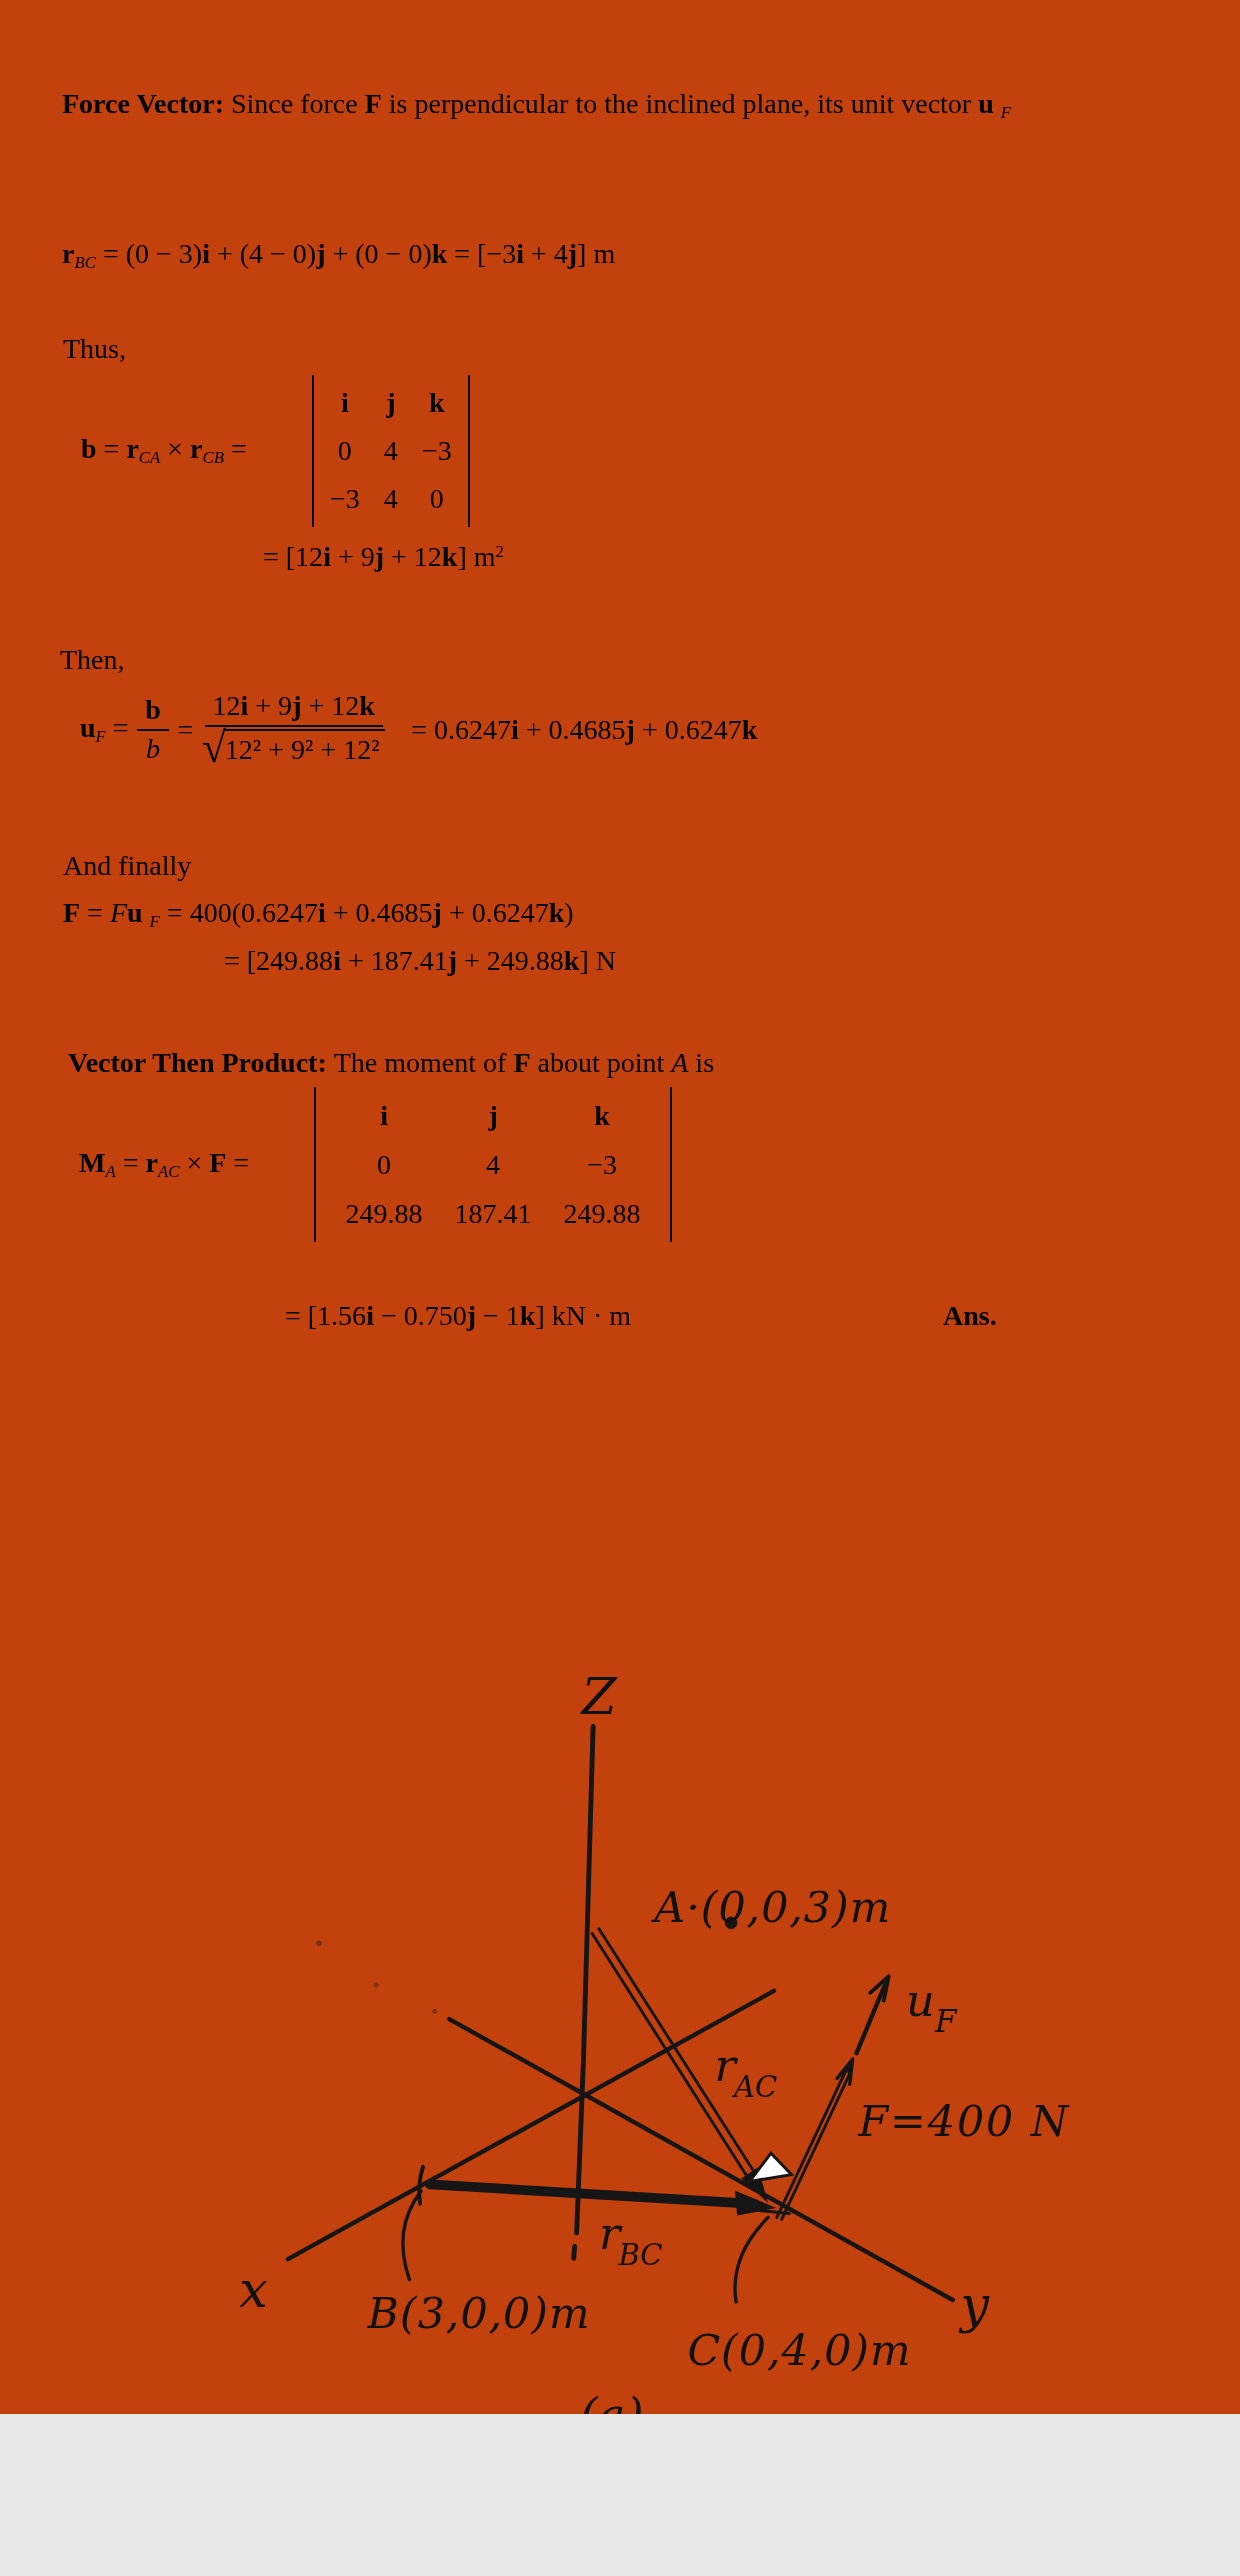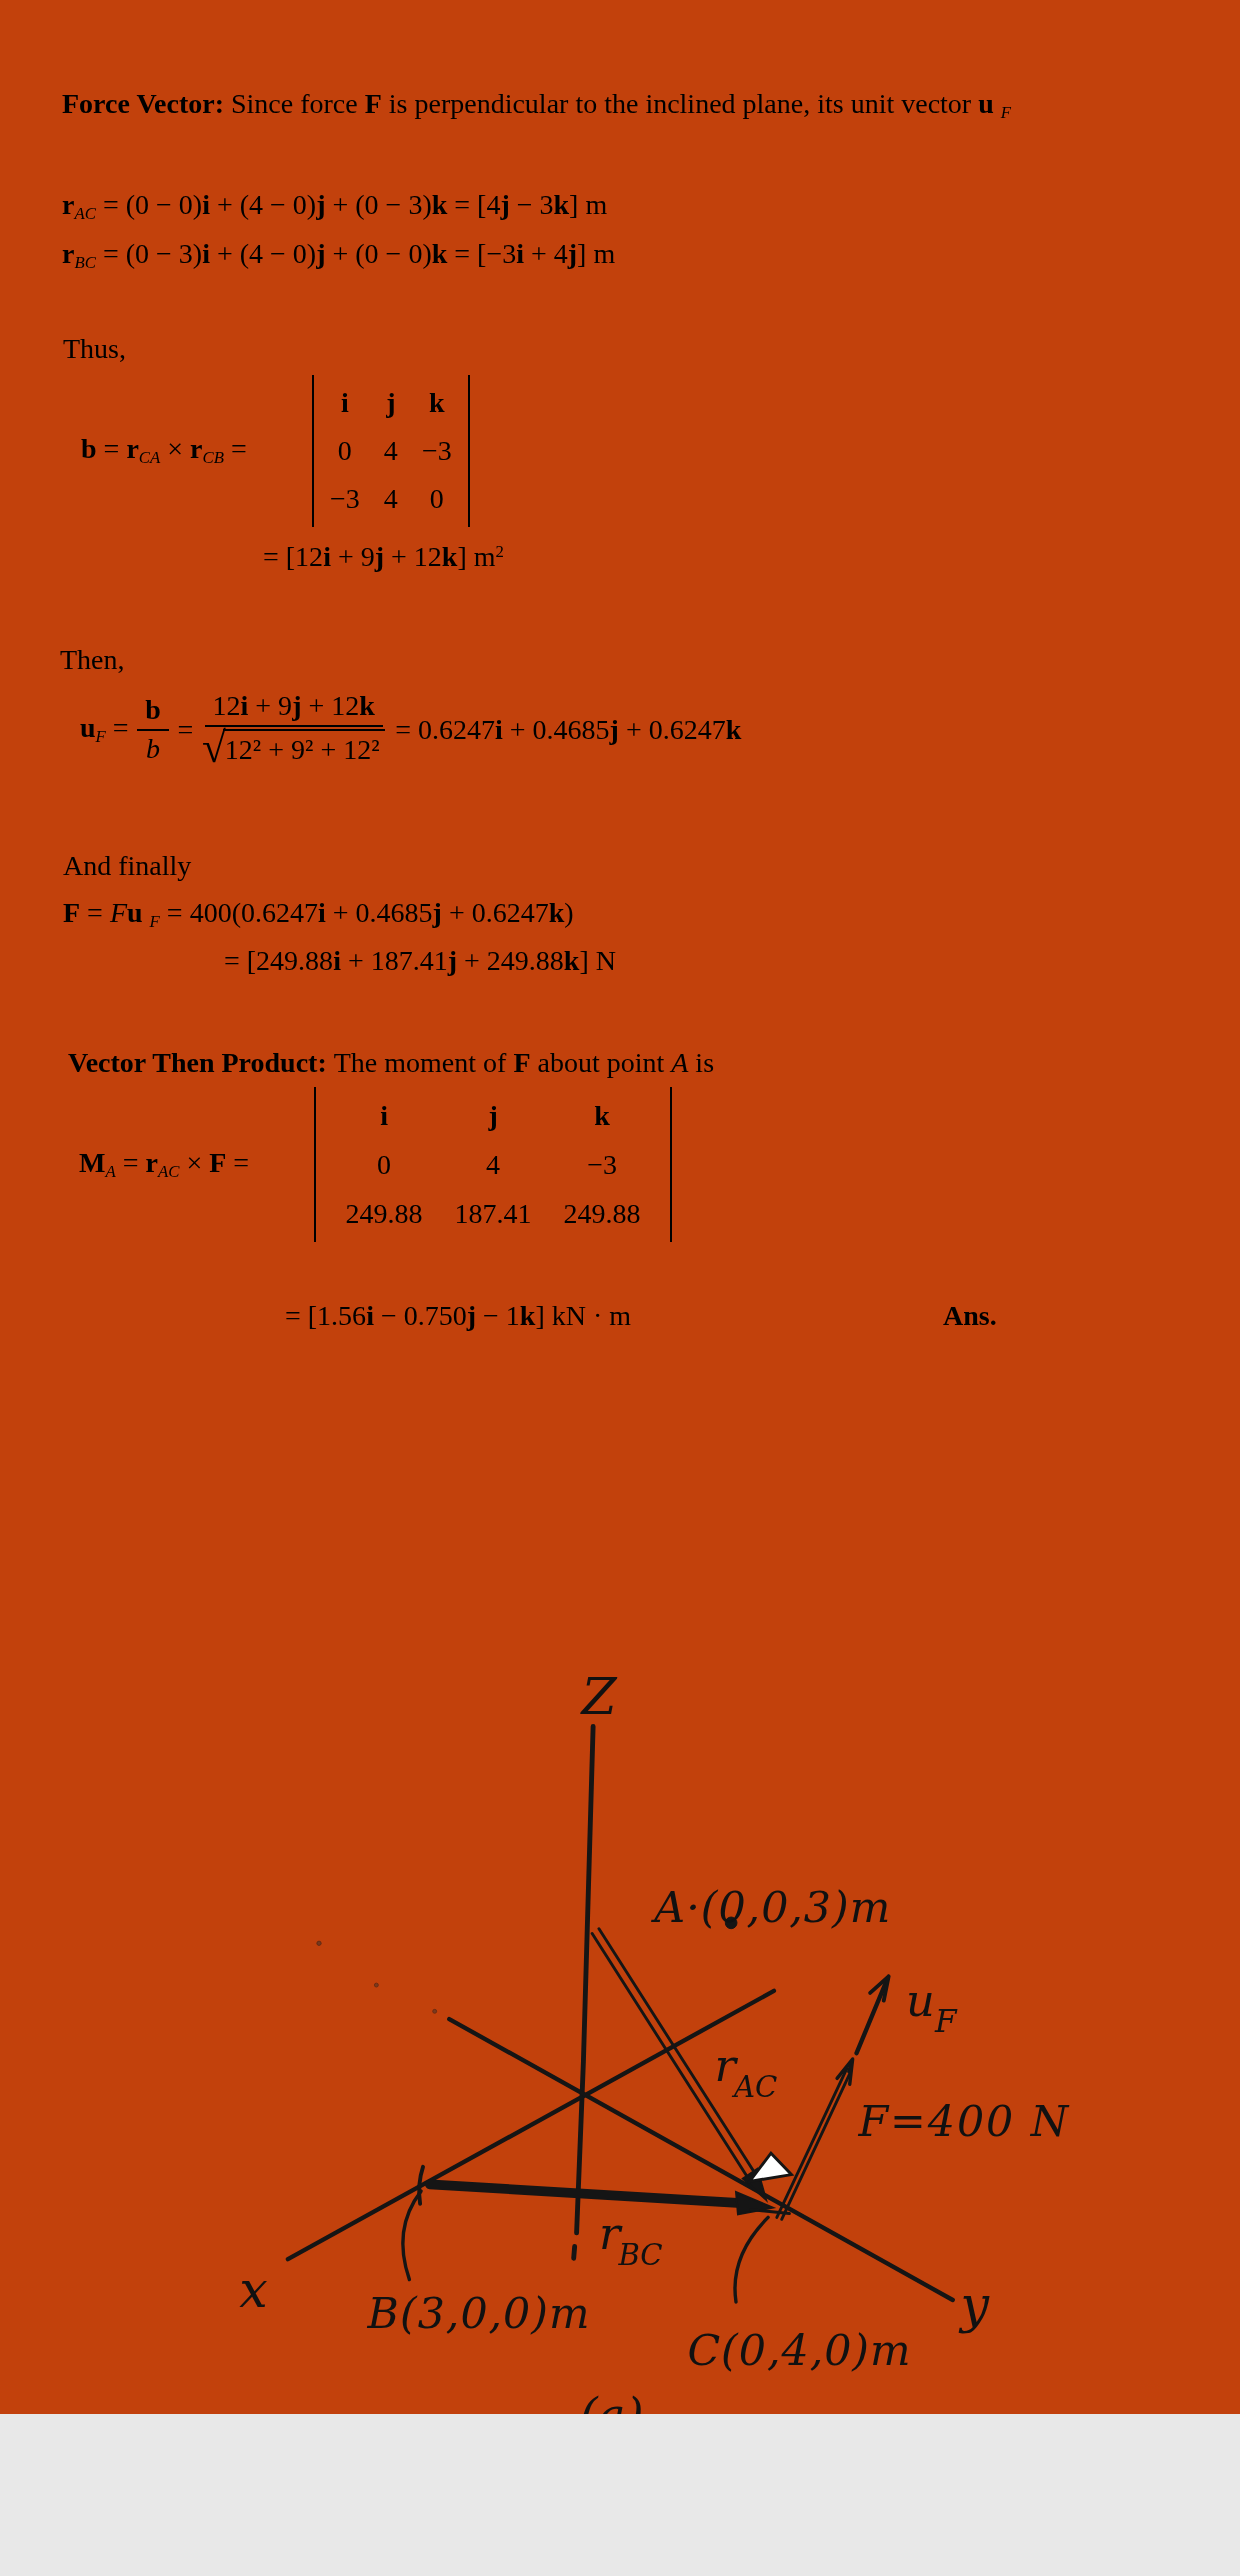--- a/index.html
+++ b/index.html
@@ -33,21 +33,20 @@
   .fig{position:absolute;left:146px;top:1634px;width:972px;height:846px;}
   .fig path,.fig polygon,.fig circle{stroke:#151515;}
   .fig text{font-family:"DejaVu Serif",serif;font-style:italic;fill:#111;}
 </style>
 </head>
 <body>
 
 <div class="page">
 
   <div class="abs tl" style="left:62px;top:86px"><span class="tb">Force Vector: </span><span>Since force </span><span class="tb">F</span><span> is perpendicular to the inclined plane, its unit vector </span><span class="tb">u</span><span> </span><span class="ti tsub">F</span></div>
-  <div class="abs tl" style="left:62px;top:187px"><span class="tb">r</span><span class="ti tsub">AC</span><span> = (0 − 0)</span><span class="tb">i</span><span> + (4 − 0)</span><span class="tb">j</span><span> + (0 − 3)</span><span class="tb">k</span><span> = [4</span><span class="tb">j</span><span> − 3</span><span class="tb">k</span><span>] m</span></div>
   <div class="abs tl" style="left:62px;top:236px"><span class="tb">r</span><span class="ti tsub">BC</span><span> = (0 − 3)</span><span class="tb">i</span><span> + (4 − 0)</span><span class="tb">j</span><span> + (0 − 0)</span><span class="tb">k</span><span> = [−3</span><span class="tb">i</span><span> + 4</span><span class="tb">j</span><span>] m</span></div>
 
   <div class="abs tl" style="left:63px;top:331px">Thus,</div>
   <div class="abs eqrow" style="left:65px;top:375px">
     <span class="eq-lhs" style="width:231px"><span class="tb">b</span><span> = </span><span class="tb">r</span><span class="ti tsub">CA</span><span> × </span><span class="tb">r</span><span class="ti tsub">CB</span><span> =</span></span>
     <span class="det det-sm">
         <div class="det-row">
           <span class="det-cell">i</span>
           <span class="det-cell">j</span>
           <span class="det-cell">k</span>
@@ -74,21 +73,21 @@
       <span class="fden"><span class="ti">b</span></span>
     </span>
     <span>=</span>
     <span class="frac">
       <span class="fnum"><span>12</span><span class="tb">i</span><span> + 9</span><span class="tb">j</span><span> + 12</span><span class="tb">k</span></span>
       <span class="fden"><span class="rad">
             <span class="rsym">√</span>
             <span class="rbody">12² + 9² + 12²</span>
           </span></span>
     </span>
-    <span style="margin-left:1px"><span>= 0.6247</span><span class="tb">i</span><span> + 0.4685</span><span class="tb">j</span><span> + 0.6247</span><span class="tb">k</span></span>
+    <span style="margin-left:17px"><span>= 0.6247</span><span class="tb">i</span><span> + 0.4685</span><span class="tb">j</span><span> + 0.6247</span><span class="tb">k</span></span>
   </div>
 
   <div class="abs tl" style="left:63px;top:848px">And finally</div>
   <div class="abs tl" style="left:63px;top:895px"><span class="tb">F</span><span> = </span><span class="ti">F</span><span class="tb">u</span><span> </span><span class="ti tsub">F</span><span> = 400(0.6247</span><span class="tb">i</span><span> + 0.4685</span><span class="tb">j</span><span> + 0.6247</span><span class="tb">k</span><span>)</span></div>
   <div class="abs tl" style="left:224px;top:943px"><span>= [249.88</span><span class="tb">i</span><span> + 187.41</span><span class="tb">j</span><span> + 249.88</span><span class="tb">k</span><span>] N</span></div>
 
   <div class="abs tl" style="left:68px;top:1045px"><span class="tb">Vector Then Product: </span><span>The moment of </span><span class="tb">F</span><span> about point </span><span class="ti">A</span><span> is</span></div>
   <div class="abs eqrow" style="left:63px;top:1087px">
     <span class="eq-lhs" style="width:235px"><span class="tb">M</span><span class="ti tsub">A</span><span> = </span><span class="tb">r</span><span class="ti tsub">AC</span><span> × </span><span class="tb">F</span><span> =</span></span>
     <span class="det det-lg">

